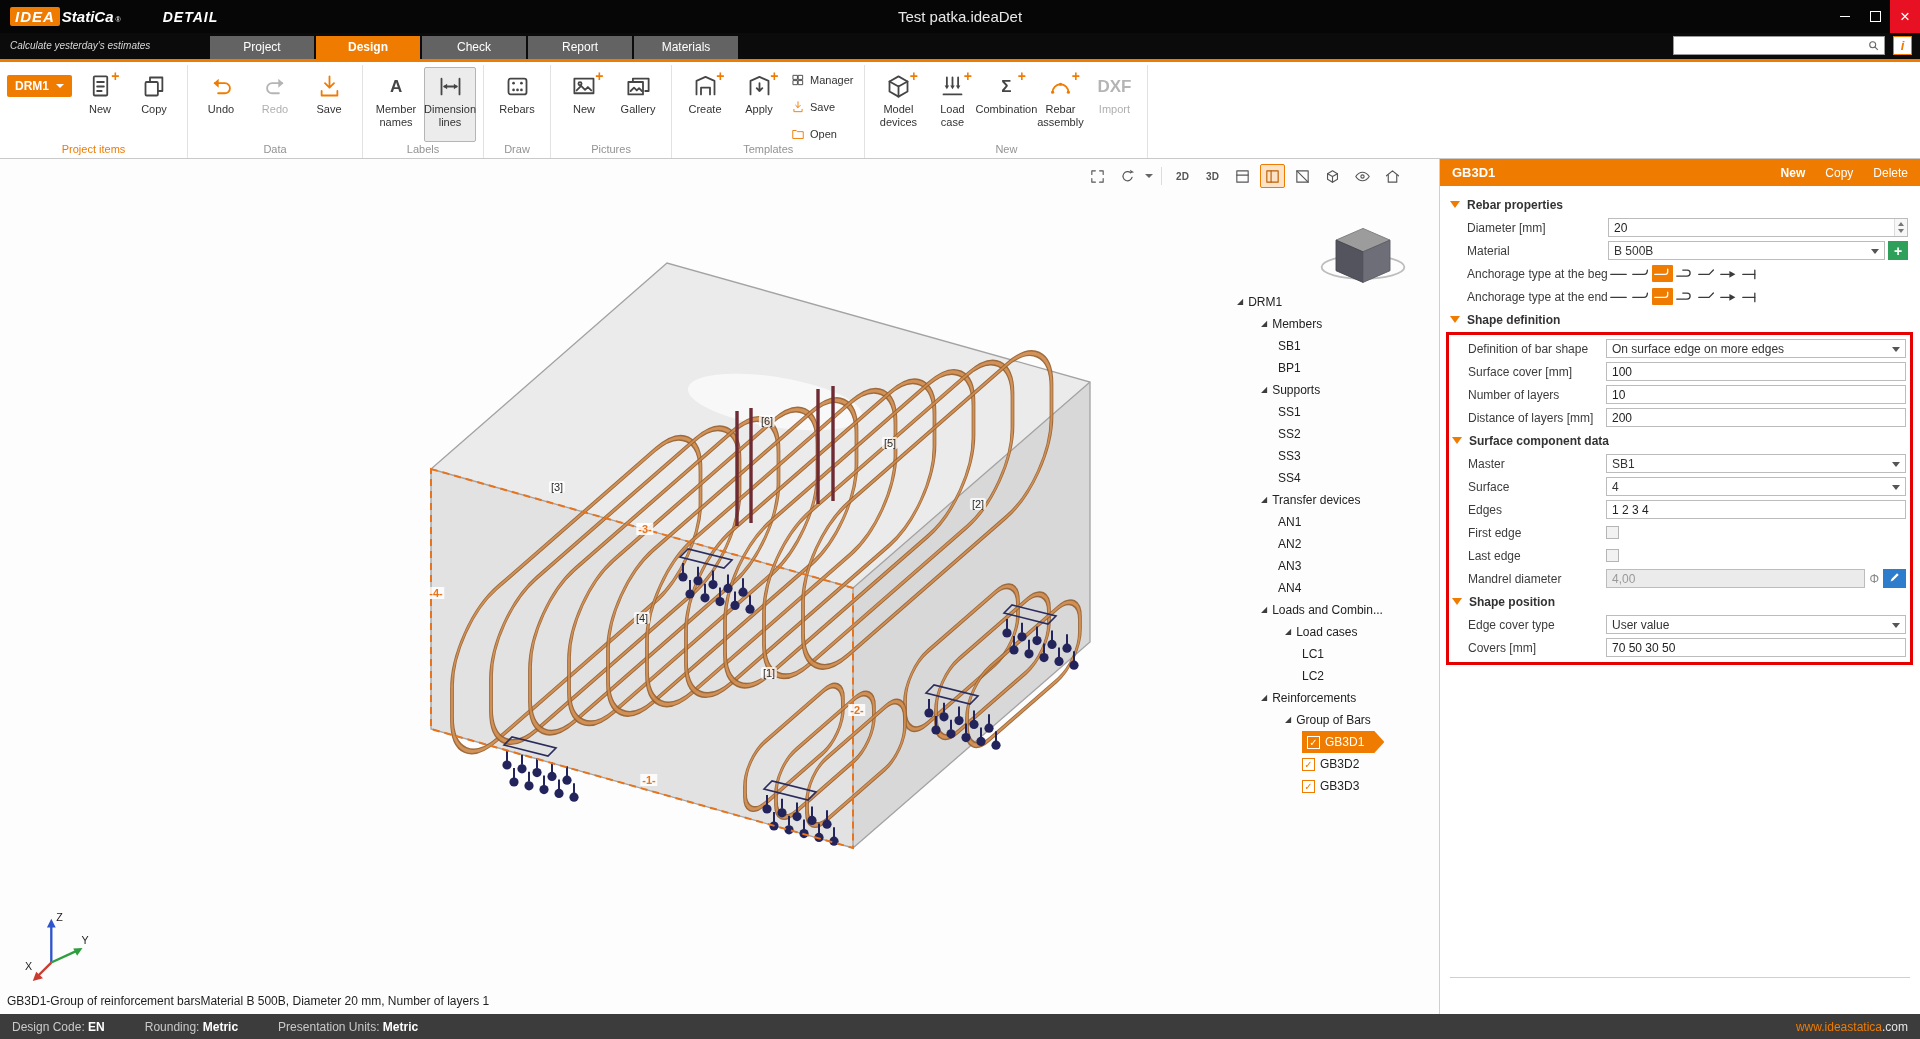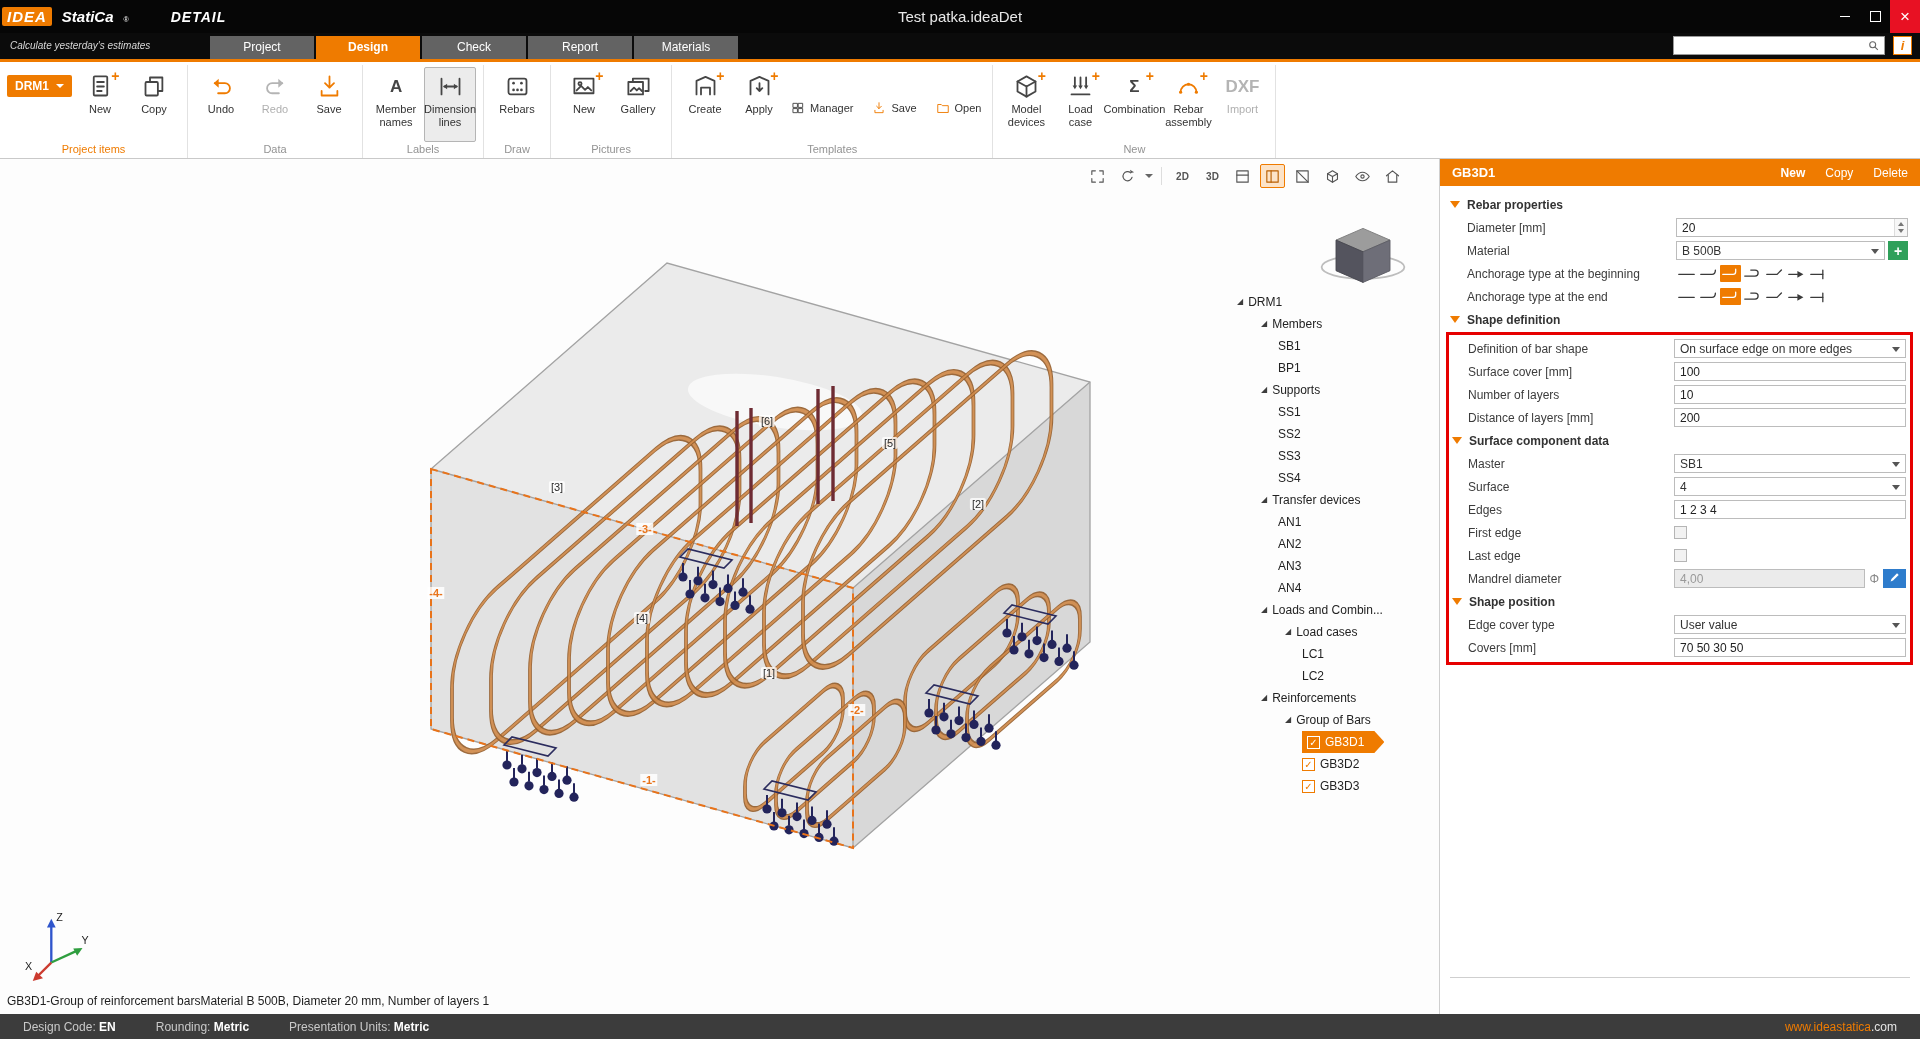--- a/index.html
+++ b/index.html
@@ -1,21 +1,21 @@
 <!DOCTYPE html>
 <html><head>
 <meta charset="utf-8">
 <style>
 *{margin:0;padding:0;box-sizing:border-box}
 body{font-family:"Liberation Sans",sans-serif;background:#777}
 .app{position:relative;width:1920px;height:1039px;background:#fff;overflow:hidden}
 
 
 .titlebar{position:absolute;top:0;left:0;right:0;height:33px;background:#060606;display:flex;align-items:center;color:#fff}
-.logo{margin-left:2px;display:flex;align-items:baseline;gap:10px}
+.logo{margin-left:10px;display:flex;align-items:baseline;gap:2px}
 .logo-idea{background:#EF7B00;color:#fff;font-weight:bold;font-style:italic;font-size:15px;padding:1px 5px;border-radius:2px;letter-spacing:1px}
 .logo-statica{font-size:15px;font-weight:bold;color:#fff;font-style:italic}
 .logo-reg{font-size:7px;vertical-align:super}
 .app-name{margin-left:42px;font-size:14px;font-weight:bold;letter-spacing:1px;font-style:italic}
 .doc-title{position:absolute;left:0;right:0;text-align:center;font-size:15px;color:#e8e8e8;pointer-events:none}
 .win-btns{margin-left:auto;display:flex;height:100%}
 .win-btn{width:30px;height:100%;display:flex;align-items:center;justify-content:center;cursor:pointer}
 .win-minimize::before{content:"";width:10px;height:1px;background:#fff;display:block}
 .win-maximize::before{content:"";width:9px;height:9px;border:1px solid #fff;display:block}
 .win-close{background:#E81123}
@@ -43,21 +43,21 @@
 .rib-btn.selected{background:#ececec;border-color:#b5b5b5}
 .rib-btn.disabled{opacity:.4}
 .ricon{width:27px;height:27px;color:#454545;position:relative;display:flex;align-items:center;justify-content:center}
 .ricon.accent{color:#EF7B00}
 .ricon svg{width:100%;height:100%}
 .ricon .txticon{font-weight:bold;font-size:17px;color:#454545}
 .rlabel{font-size:11px;color:#333;text-align:center;line-height:1.15;margin-top:3px}
 .plus-badge{position:absolute;top:-5px;right:-6px;color:#EF7B00;font-weight:bold;font-size:14px}
 .drm-pill{align-self:flex-start;margin-top:8px;background:#EF7B00;color:#fff;font-size:12px;font-weight:bold;padding:4px 8px;display:flex;align-items:center;gap:7px;border-radius:2px;cursor:pointer}
 .pill-chev{width:0;height:0;border-left:4px solid transparent;border-right:4px solid transparent;border-top:4px solid #fff}
-.rib-stack{display:flex;flex-direction:row;justify-content:flex-start;gap:19px;padding:6px 4px 0}
+.rib-stack{display:flex;flex-direction:column;justify-content:flex-start;gap:13px;padding:6px 4px 0}
 .rib-stack-item{display:flex;align-items:center;gap:5px;font-size:11px;color:#333;cursor:pointer}
 .sicon{width:14px;height:14px;color:#454545;display:flex}
 .sicon.accent{color:#EF7B00}
 .sicon svg{width:14px;height:14px}
 
 
 .viewport{position:absolute;top:159px;left:0;width:1439px;height:855px;background:#fdfdfd;overflow:hidden}
 .scene{position:absolute;inset:0;width:100%;height:100%}
 .vp-toolbar{position:absolute;top:5px;right:34px;display:flex;gap:5px;align-items:center}
 .vp-btn{width:25px;height:24px;display:flex;align-items:center;justify-content:center;color:#555;border:1px solid transparent;border-radius:2px;cursor:pointer}
@@ -87,21 +87,21 @@
 .props-header{height:27px;background:#EF7B00;color:#fff;display:flex;align-items:center;padding:0 12px;font-size:13px}
 .props-title{font-weight:bold}
 .props-actions{margin-left:auto;display:flex;gap:20px}
 .props-action{color:#fff;font-size:12px;cursor:pointer}
 .props-action:first-child{font-weight:bold}
 .props-body{padding:7px 0 0 4px;font-size:12px;color:#333}
 .sec-header{display:flex;align-items:center;gap:7px;height:23px;font-weight:bold;color:#333;padding-left:6px;cursor:pointer}
 .sec-tri{width:0;height:0;border-left:5px solid transparent;border-right:5px solid transparent;border-top:7px solid #EF7B00;flex:none}
 .prow{display:flex;align-items:center;height:23px;padding-left:23px}
 .plabel{flex:1;color:#3c3c3c;white-space:nowrap;overflow:hidden}
-.pctl{width:232px;margin-right:12px;display:flex;align-items:center;flex:none}
+.pctl{width:300px;margin-right:12px;display:flex;align-items:center;flex:none}
 .pinput{width:100%;height:19px;border:1px solid #bcbcbc;font-size:12px;padding:0 5px;font-family:inherit;color:#222;background:#fff}
 .pinput:disabled{background:#ebebeb;color:#999}
 .spinwrap{position:relative;width:100%}
 .spinwrap .pinput{padding-right:16px}
 .spinner{position:absolute;right:1px;top:1px;bottom:1px;width:13px;border-left:1px solid #ddd;display:flex;flex-direction:column;align-items:center;justify-content:space-evenly;background:#f7f7f7;cursor:pointer}
 .spinner i{display:block;width:0;height:0;border-left:3.5px solid transparent;border-right:3.5px solid transparent}
 .spinner .up{border-bottom:4px solid #777}
 .spinner .dn{border-top:4px solid #777}
 .pselect{flex:1;height:19px;border:1px solid #bcbcbc;display:flex;align-items:center;padding:0 16px 0 5px;background:#fff;position:relative;cursor:pointer;white-space:nowrap;overflow:hidden}
 .pselect::after{content:"";position:absolute;right:5px;top:7px;border-left:4px solid transparent;border-right:4px solid transparent;border-top:5px solid #555}
@@ -114,21 +114,21 @@
 .phi{color:#8a8a8a;margin:0 4px;font-size:12px}
 .pencilbtn{width:23px;height:19px;background:#2e7ccc;border:none;color:#fff;display:flex;align-items:center;justify-content:center;flex:none;cursor:pointer}
 .pencilbtn svg{width:14px;height:14px}
 .red-box{border:3px solid #E60000;margin:1px 7px 2px 2px;padding:2px 0 3px}
 .red-box .prow{padding-left:19px}
 .red-box .sec-header{padding-left:3px}
 .red-box .pctl{margin-right:4px}
 .props-divider{position:absolute;left:10px;right:10px;bottom:36px;border-top:1px solid #cfcfcf}
 
 
-.bottombar{position:absolute;left:0;right:0;bottom:0;height:25px;background:#3c3c3c;display:flex;align-items:center;padding:0 23px;font-size:12px;color:#c9c9c9}
+.bottombar{position:absolute;left:0;right:0;bottom:0;height:25px;background:#3c3c3c;display:flex;align-items:center;padding:0 12px;font-size:12px;color:#c9c9c9}
 .bb-items{display:flex;gap:40px}
 .bb-item b{color:#fff}
 .bb-site{margin-left:auto;cursor:pointer}
 .bb-site .primary{color:#EF7B00}
 .bb-site .secondary{color:#e5e5e5}
 </style>
 </head>
 <body>
 
 <div class="app">

